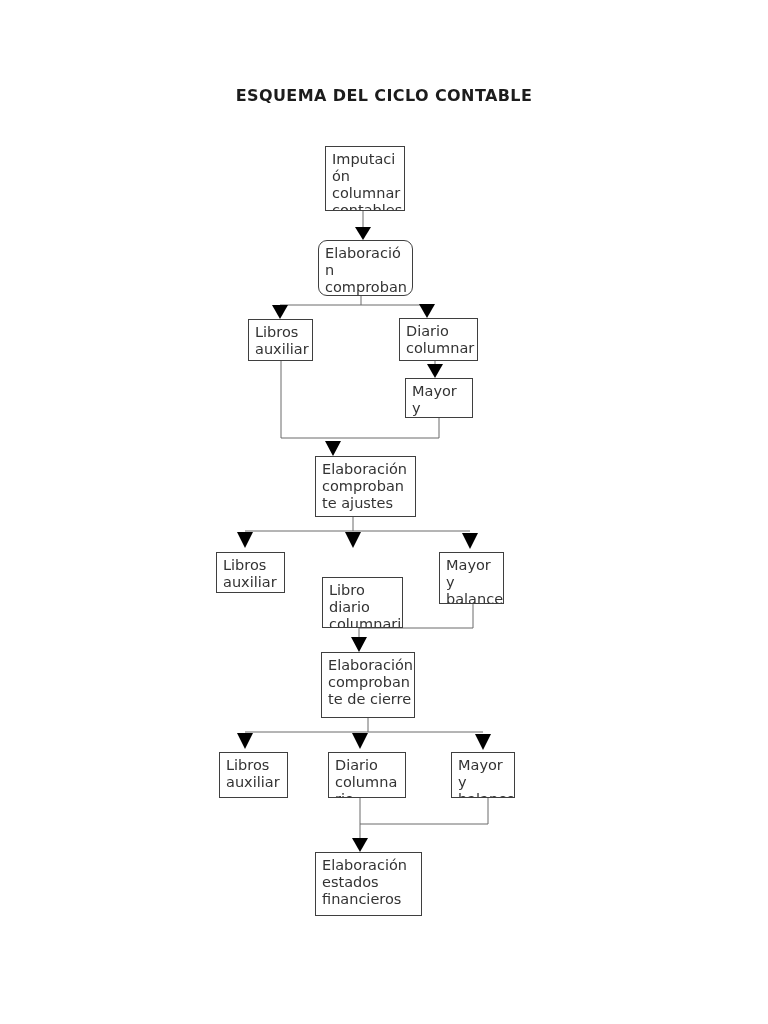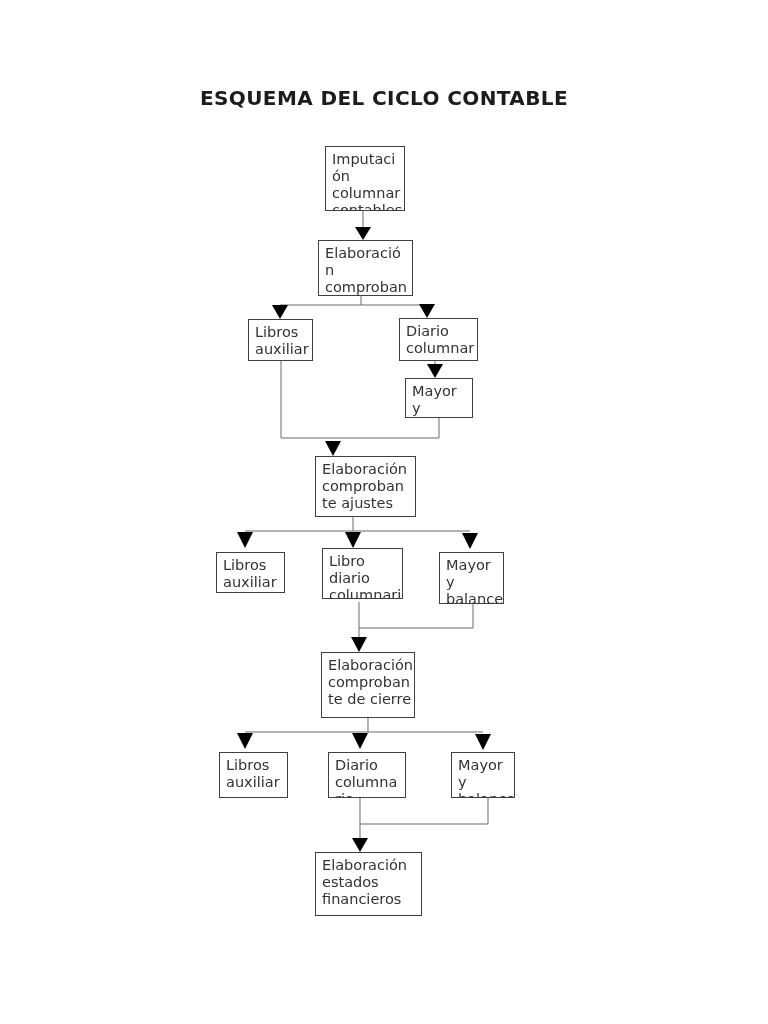--- a/index.html
+++ b/index.html
@@ -2,21 +2,21 @@
 <html><head>
 <meta charset="utf-8">
 <style>
   html,body{margin:0;padding:0;}
   body{
     width:768px;height:1024px;background:#ffffff;position:relative;
     font-family:"DejaVu Sans","Liberation Sans",sans-serif;overflow:hidden;
   }
   .page-title{
     position:absolute;left:0;top:86px;width:768px;text-align:center;
-    font-size:20px;font-weight:bold;letter-spacing:.4px;color:#1c1c1c;
+    font-size:16px;font-weight:bold;letter-spacing:.4px;color:#1c1c1c;
   }
   .node{
     position:absolute;background:#ffffff;border:1px solid #3f3f3f;
     box-sizing:border-box;overflow:hidden;
   }
   .node-text{
     white-space:pre-line;overflow:hidden;
     padding:4px 1px 0 6px;font-size:14.5px;line-height:17px;color:#333333;
   }
   svg.wires{position:absolute;left:0;top:0;pointer-events:none;}
@@ -69,21 +69,21 @@
   <polygon class="head" points="360,852 352,838 368,838"></polygon>
 </svg>
 
 <div class="node" style="left:325px;top:146px;width:80px;height:65px;">
   <div class="node-text" style="max-height:61px;">Imputaci
 ón
 columnar
 contables</div>
 </div>
 
-<div class="node" style="left:318px;top:240px;width:95px;height:56px;">
+<div class="node" style="left:318px;top:240px;width:95px;height:56px;border-radius:9px;">
   <div class="node-text">Elaboració
 n
 comproban</div>
 </div>
 
 <div class="node" style="left:248px;top:319px;width:65px;height:42px;">
   <div class="node-text">Libros
 auxiliar</div>
 </div>
 
@@ -101,21 +101,21 @@
   <div class="node-text">Elaboración
 comproban
 te ajustes</div>
 </div>
 
 <div class="node" style="left:216px;top:552px;width:69px;height:41px;">
   <div class="node-text">Libros
 auxiliar</div>
 </div>
 
-<div class="node" style="left:322px;top:548px;width:81px;height:51px;">
+<div class="node" style="left:322px;top:577px;width:81px;height:51px;">
   <div class="node-text" style="max-height:49px;">Libro
 diario
 columnari</div>
 </div>
 
 <div class="node" style="left:439px;top:552px;width:65px;height:52px;">
   <div class="node-text" style="max-height:50px;">Mayor
 y
 balance</div>
 </div>

